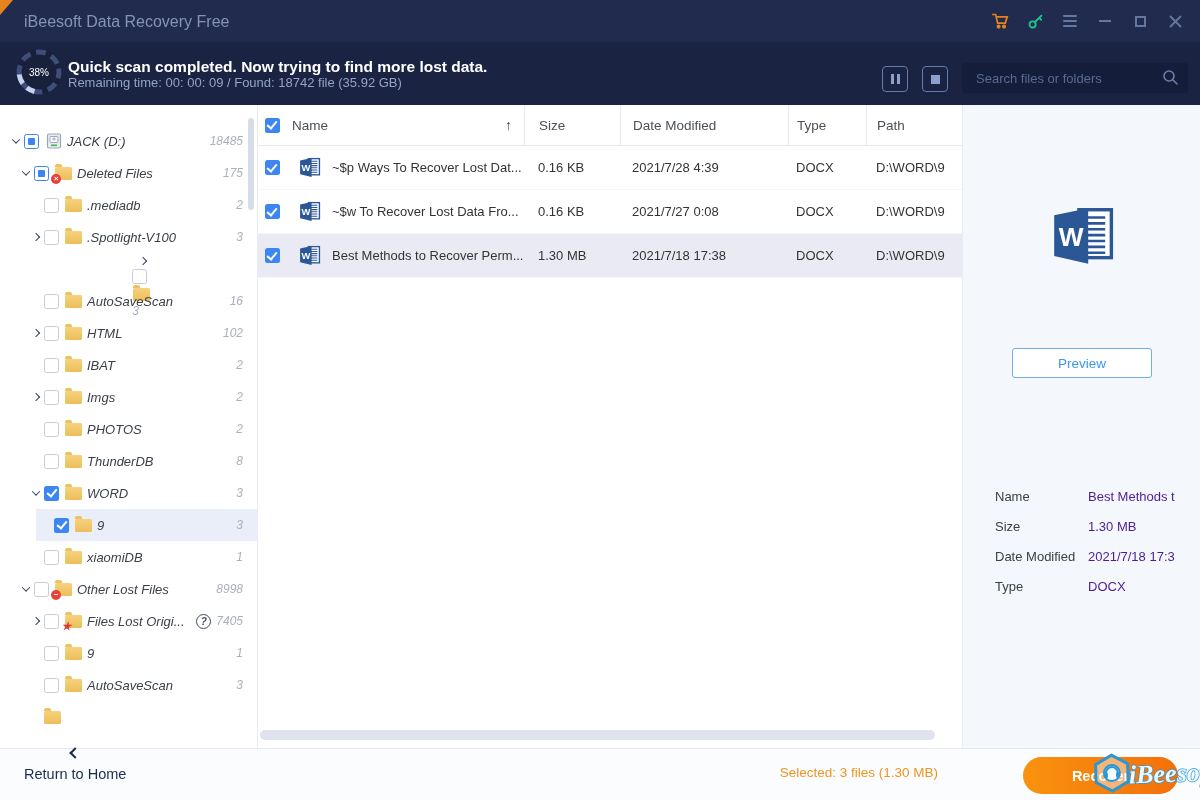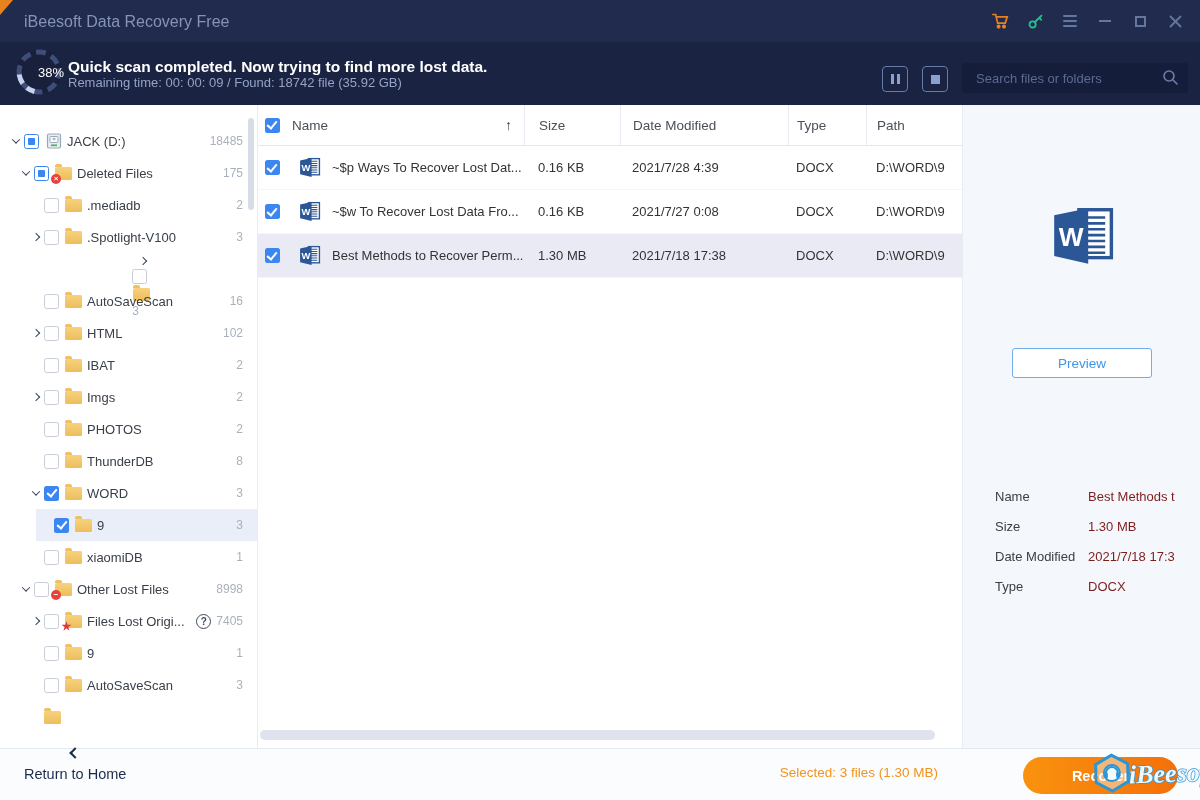--- a/index.html
+++ b/index.html
@@ -14,36 +14,36 @@
   .titlebar-icons { position:absolute; right:16px; top:0; height:42px; display:flex; align-items:center; gap:17px; }
   .tb-ic { width:18px; height:18px; display:flex; align-items:center; justify-content:center; cursor:pointer; }
   .menu-bars { display:flex; flex-direction:column; gap:3px; }
   .menu-bars i { width:14px; height:2px; background:#66779f; border-radius:1px; }
   .min-bar { width:12px; height:2px; background:#66779f; }
   .max-box { width:11px; height:11px; border:2px solid #66779f; }
 
   
   .banner { position:absolute; top:42px; left:0; right:0; height:63px; background:#1a2342; }
   .progress-ring { position:absolute; left:13px; top:4px; width:52px; height:52px; }
-  .progress-label { position:absolute; left:12px; top:0; width:52px; height:52px; display:flex; align-items:center; justify-content:center; color:#fff; font-size:13px; }
+  .progress-label { position:absolute; left:0; top:0; width:52px; height:52px; display:flex; align-items:center; justify-content:center; color:#fff; font-size:10px; }
   .banner-heading { position:absolute; left:68px; top:16px; color:#fff; font-size:15.5px; font-weight:bold; }
   .banner-sub { position:absolute; left:68px; top:33px; color:#95a3c6; font-size:13px; }
   .scan-btn { position:absolute; top:24px; width:26px; height:26px; border:1.5px solid #647bab; border-radius:4px; display:flex; align-items:center; justify-content:center; cursor:pointer; }
   .scan-btn.pause { left:882px; }
   .scan-btn.stop { left:922px; }
   .pause-glyph { display:flex; gap:3px; }
   .pause-glyph i { width:3px; height:10px; background:#8ba0cf; }
   .stop-glyph { width:9px; height:9px; background:#8ba0cf; }
   .search-box { position:absolute; right:12px; top:21px; width:226px; height:30px; background:#141d3a; border-radius:3px; }
   .search-box input { position:absolute; inset:0; background:transparent; border:0; outline:none; color:#c7d2ea; font-family:"Liberation Sans",sans-serif; font-size:13px; padding:0 34px 0 14px; }
   .search-box input::placeholder { color:#5b6a92; }
   .search-ic { position:absolute; right:9px; top:6px; }
 
   
-  .sidebar { position:absolute; top:105px; left:0; width:258px; bottom:52px; background:#fff; border-right:1px solid #e9edf3; overflow:hidden; }
+  .sidebar { position:absolute; top:105px; left:0; width:258px; bottom:52px; background:#fff; border-right:1px solid #e9edf3; overflow:hidden;font-style:italic; }
   .tree { position:absolute; inset:0; padding-top:20px; overflow:hidden; }
   .tree-row { position:relative; height:32px; display:flex; align-items:center; cursor:pointer; }
   .tree-row.selected { background:linear-gradient(to right, transparent 36px, #e9eef8 36px); }
   .chev { width:16px; flex:0 0 16px; display:flex; align-items:center; justify-content:center; }
   .chev i { width:6px; height:6px; border-right:1.7px solid #33415e; border-bottom:1.7px solid #33415e; display:block; }
   .chev.down i { transform:rotate(45deg) translate(-1px,-1px); }
   .chev.right i { transform:rotate(-45deg); }
   .cb { width:15px; height:15px; flex:0 0 15px; border-radius:2.5px; position:relative; margin-right:6px; cursor:pointer; }
   .cb.checked { background:#3b86f0; }
   .cb.checked::after { content:""; position:absolute; left:4.5px; top:1.5px; width:4px; height:8px; border:solid #fff; border-width:0 2px 2px 0; transform:rotate(40deg); }
@@ -78,21 +78,21 @@
   .td-size { padding-left:14px; } .td-date { padding-left:12px; } .td-type { padding-left:8px; } .td-path { padding-left:10px; padding-right:2px; }
   .h-scroll { position:absolute; left:2px; bottom:8px; width:675px; height:10px; background:#dfe3ed; border-radius:5px; cursor:grab; }
 
   
   .preview-pane { position:absolute; top:105px; right:0; width:237px; bottom:52px; background:#f4f7fb; }
   .big-word { position:absolute; left:85px; top:100px; }
   .preview-btn { position:absolute; left:49px; top:243px; width:140px; height:30px; background:#fff; border:1px solid #70aeea; border-radius:3px; color:#3f96ea; font-size:13.5px; font-family:"Liberation Sans",sans-serif; cursor:pointer; }
   .details { position:absolute; left:32px; right:6px; top:376px; }
   .detail-row { display:flex; height:30px; align-items:center; }
   .detail-label { flex:0 0 93px; color:#3a4049; }
-  .detail-value { flex:1; color:#7f1d1d; white-space:nowrap; overflow:hidden; }
+  .detail-value { flex:1; color:#4c1d95; white-space:nowrap; overflow:hidden; }
 
   
   .footer { position:absolute; left:0; right:0; bottom:0; height:52px; background:#fafcfe; border-top:1px solid #e4e9f0; }
   .return-home { position:absolute; left:24px; top:0; height:52px; display:flex; align-items:center; gap:9px; color:#1c2b4d; font-size:14.5px; cursor:pointer;flex-direction:column; }
   .return-chev { width:8px; height:8px; border-left:2px solid #1c2b4d; border-bottom:2px solid #1c2b4d; transform:rotate(45deg); }
   .selected-summary { position:absolute; right:262px; top:16px; color:#f0941f; font-size:13.5px; }
   .recover-btn { position:absolute; right:22px; top:8px; width:155px; height:37px; border:0; border-radius:19px; background:linear-gradient(90deg,#f9920e,#f4700a); color:#fff; font-size:14.5px; font-weight:bold; font-family:"Liberation Sans",sans-serif; cursor:pointer; }
   .watermark { position:absolute; right:0; bottom:-3px; transform:rotate(-2deg); pointer-events:none; }
 </style>
 </head>

